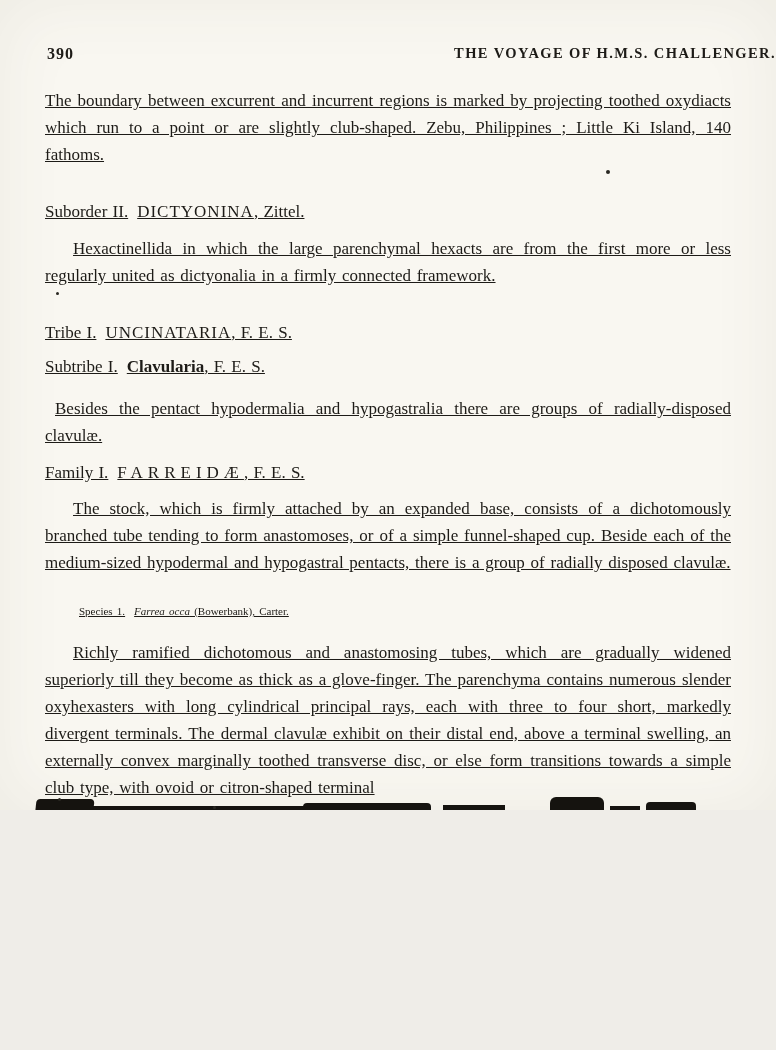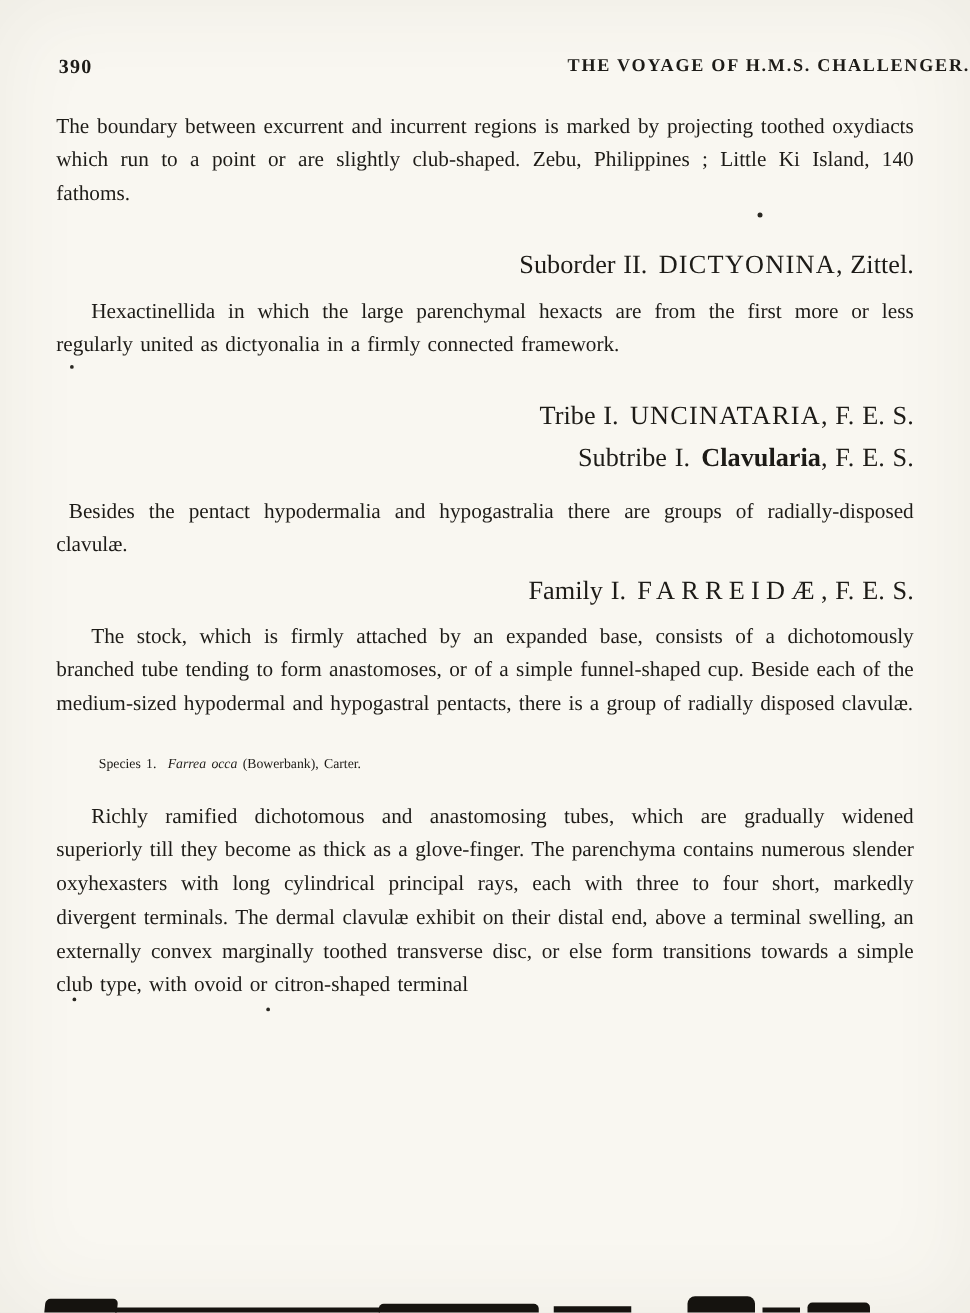--- a/index.html
+++ b/index.html
@@ -4,21 +4,21 @@
 <style>
   html, body { margin: 0; padding: 0; }
   body {
     width: 776px; height: 1050px;
     background: #efede8;
     overflow: hidden;
     font-family: "Liberation Serif", serif;
   }
   .page {
     position: relative;
-    width: 776px; height: 1050px;
+    width: 776px; height: 810px;
     background: #f9f7f1;
     box-shadow: inset 0 0 70px rgba(90,80,60,0.07);
     color: #1d1b17;
     box-sizing: border-box;
   }
   .running-header {
     position: relative;
     padding-top: 45px;
     height: 22px;
   }
@@ -35,31 +35,32 @@
     font-size: 14.5px;
     font-weight: 700;
     letter-spacing: 1.4px;
   }
   .text-block {
     margin: 20px 45px 0 45px;
     font-size: 17px;
     line-height: 27px;
     text-align: justify;
     word-spacing: 1.5px;
+    text-decoration: underline;
   }
   .text-block p, .text-block .heading, .text-block .species-line {
     margin: 0; padding: 0;
   }
   .body-para { text-indent: 28px; }
   .no-indent { text-indent: 0; }
   .small-indent { text-indent: 10px; }
 
   .heading {
-    text-align: right;
-    font-size: 21px;
+    text-align: left;
+    font-size: 17px;
     font-weight: 400;
     word-spacing: 1px;
   }
   .h-prefix { margin-right: 9px; }
   .name-caps   { letter-spacing: 1px; }
   .name-bold   { font-weight: 700; }
   .name-spaced { letter-spacing: 5px; }
   .name-italic { font-style: italic; }
 
   .species-line {

